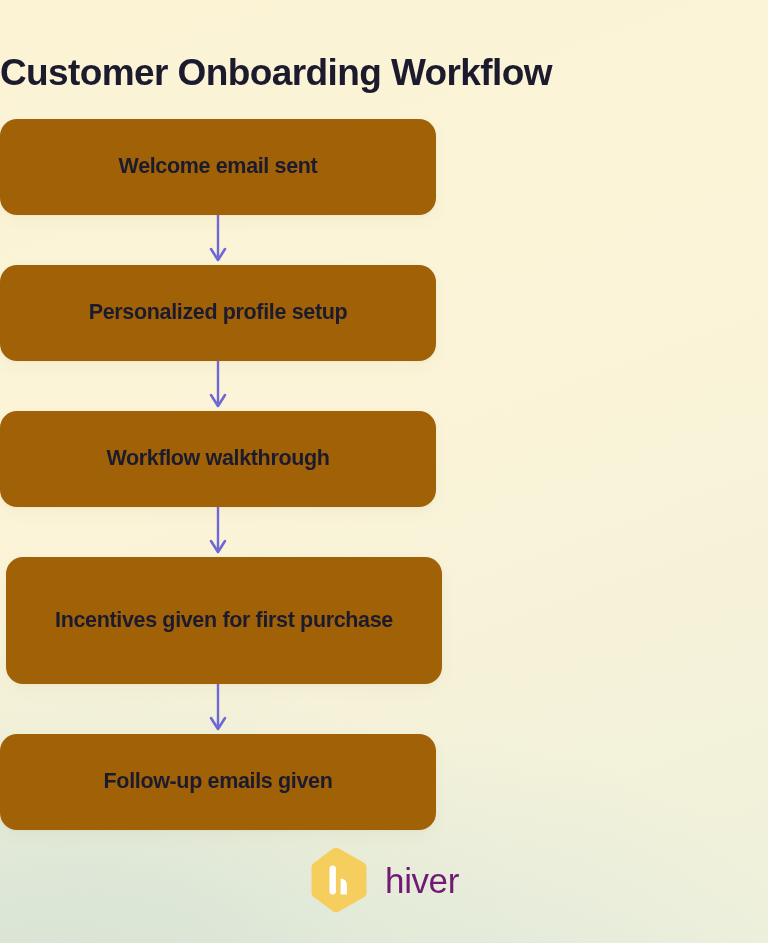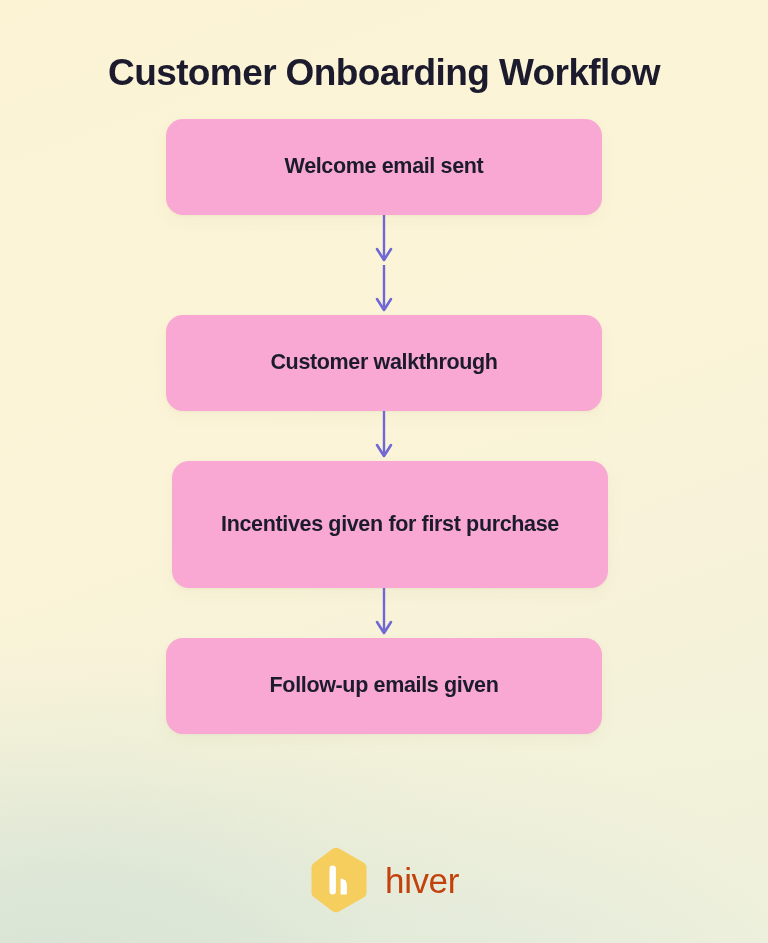--- a/index.html
+++ b/index.html
@@ -19,21 +19,21 @@
     position: relative;
     overflow: hidden;
   }
 
   .canvas {
     position: relative;
     width: 768px;
     height: 943px;
     display: flex;
     flex-direction: column;
-    align-items: center;
+    align-items: flex-start;
   }
 
   .page-title {
     margin-top: 52px;
     font-size: 37px;
     font-weight: 700;
     letter-spacing: -0.6px;
     color: #1C1B2E;
     text-align: center;
     line-height: 1.15;
@@ -43,21 +43,21 @@
   .flow {
     margin-top: 24px;
     width: 436px;
     display: flex;
     flex-direction: column;
     align-items: center;
   }
 
   .node {
     width: 436px;
-    background: #f9a8d4;
+    background: #a16207;
     border-radius: 17px;
     box-shadow: 0 1px 3px rgba(120,110,60,0.055), 0 6px 16px rgba(120,110,60,0.045);
     display: flex;
     align-items: center;
     justify-content: center;
     text-align: center;
     padding: 0 34px;
   }
 
   .node-h1 { height: 96px; }
@@ -90,21 +90,21 @@
     align-items: center;
     justify-content: center;
     gap: 16px;
   }
 
   .brand-mark { width: 60px; height: 66px; display: block; }
 
   .brand-word {
     font-size: 35px;
     font-weight: 400;
-    color: #c2410c;
+    color: #701a75;
     letter-spacing: -0.4px;
     line-height: 1;
   }
 </style>
 </head>
 <body>
 
 <div class="canvas">
 
   <h1 class="page-title">Customer Onboarding Workflow</h1>
@@ -115,30 +115,33 @@
       <span class="node-label">Welcome email sent</span>
     </div>
 
     <div class="connector">
       <svg width="18" height="50" viewBox="0 0 18 50" aria-hidden="true">
         <line x1="9" y1="0" x2="9" y2="42" stroke="#6F68D4" stroke-width="2.4"></line>
         <path d="M2 34 L9 45 L16 34" fill="none" stroke="#6F68D4" stroke-width="2.6" stroke-linecap="round" stroke-linejoin="round"></path>
       </svg>
     </div>
 
+    <div class="node node-h1">
+      <span class="node-label">Personalized profile setup</span>
+    </div>
 
     <div class="connector">
       <svg width="18" height="50" viewBox="0 0 18 50" aria-hidden="true">
         <line x1="9" y1="0" x2="9" y2="42" stroke="#6F68D4" stroke-width="2.4"></line>
         <path d="M2 34 L9 45 L16 34" fill="none" stroke="#6F68D4" stroke-width="2.6" stroke-linecap="round" stroke-linejoin="round"></path>
       </svg>
     </div>
 
     <div class="node node-h1">
-      <span class="node-label">Customer walkthrough</span>
+      <span class="node-label">Workflow walkthrough</span>
     </div>
 
     <div class="connector">
       <svg width="18" height="50" viewBox="0 0 18 50" aria-hidden="true">
         <line x1="9" y1="0" x2="9" y2="42" stroke="#6F68D4" stroke-width="2.4"></line>
         <path d="M2 34 L9 45 L16 34" fill="none" stroke="#6F68D4" stroke-width="2.6" stroke-linecap="round" stroke-linejoin="round"></path>
       </svg>
     </div>
 
     <div class="node node-h2">

